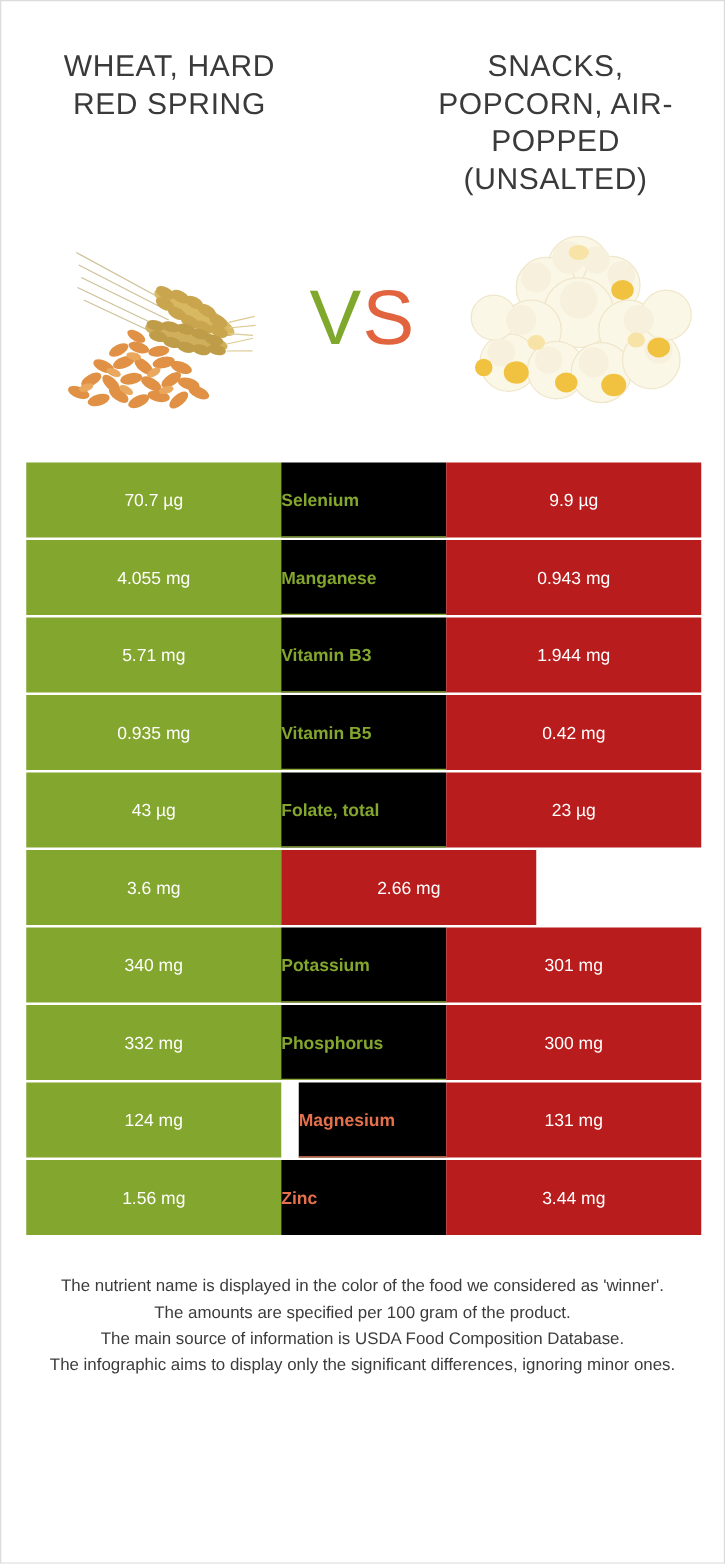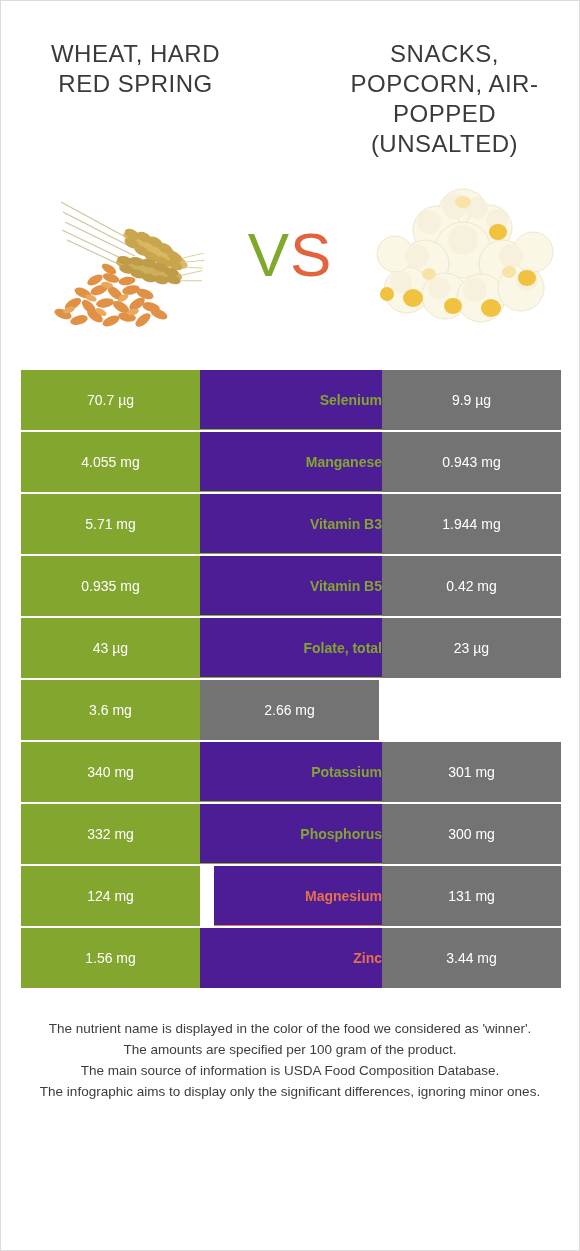--- a/index.html
+++ b/index.html
@@ -74,36 +74,36 @@
   .table {
     margin: 28px 20px 0 20px;
     width: 540px;
   }
   .row {
     display: flex;
     height: 60px;
     margin-bottom: 2px;
   }
   .cell-left, .cell-right {
-    width: 179px;
+    width: 204px;
     display: flex;
     align-items: center;
     justify-content: center;
     color: #ffffff;
     font-size: 14px;
     font-weight: 400;
   }
   .cell-left  { background: #83a62e; }
-  .cell-right { background: #737373; }
+  .cell-right { background: #b91c1c; }
   .cell-mid {
     flex: 1;
     display: flex;
     align-items: center;
-    justify-content: flex-end;
-    background: #4c1d95;
+    justify-content: flex-start;
+    background: #000000;
     font-size: 14px;
     font-weight: 700;
     box-sizing: border-box;
   }
   .cell-mid.sep-green  { border-bottom: 1px solid #8ca83a; }
   .cell-mid.sep-orange { border-bottom: 1px solid #e07a54; margin-left: 14px; }
   .cell-mid.sep-none   { border-bottom: none; }
   .win-green  { color: #83a62e; }
   .win-orange { color: #e4714c; }
 

